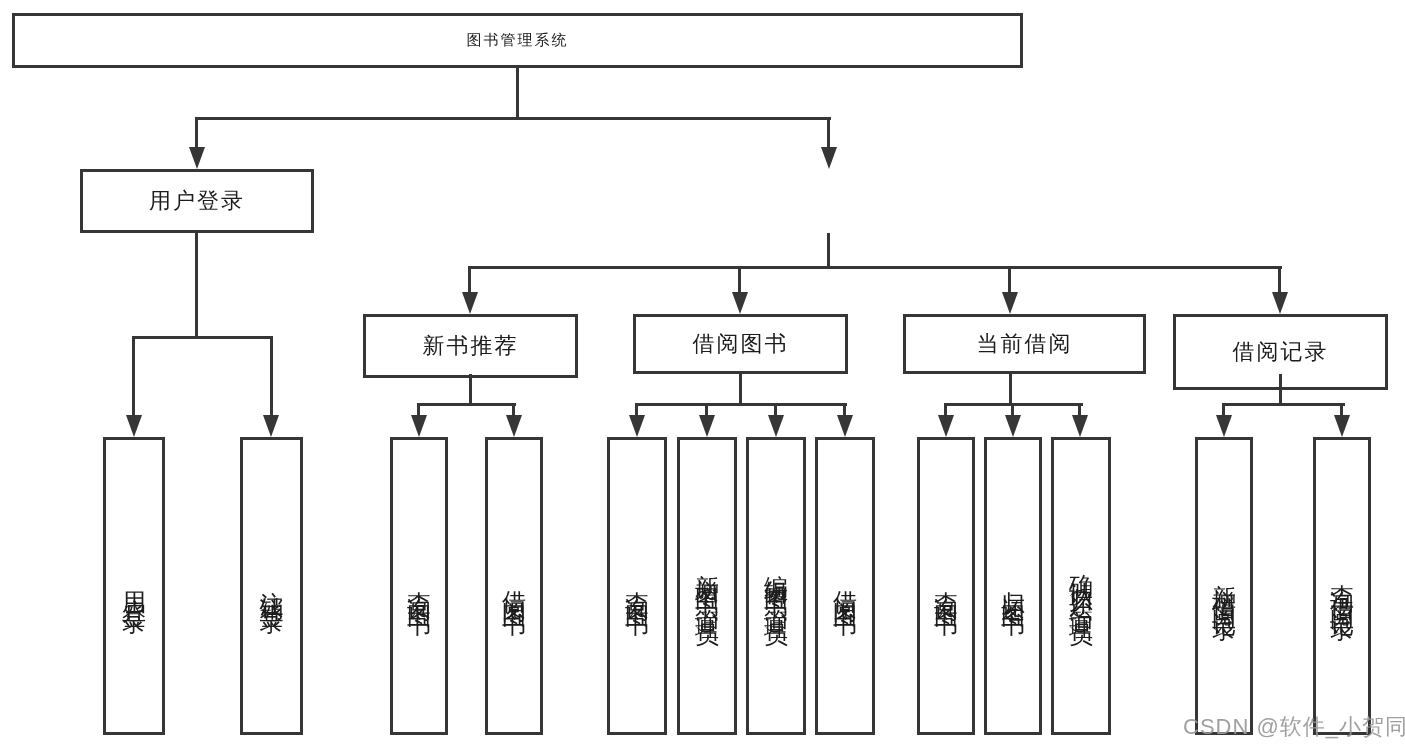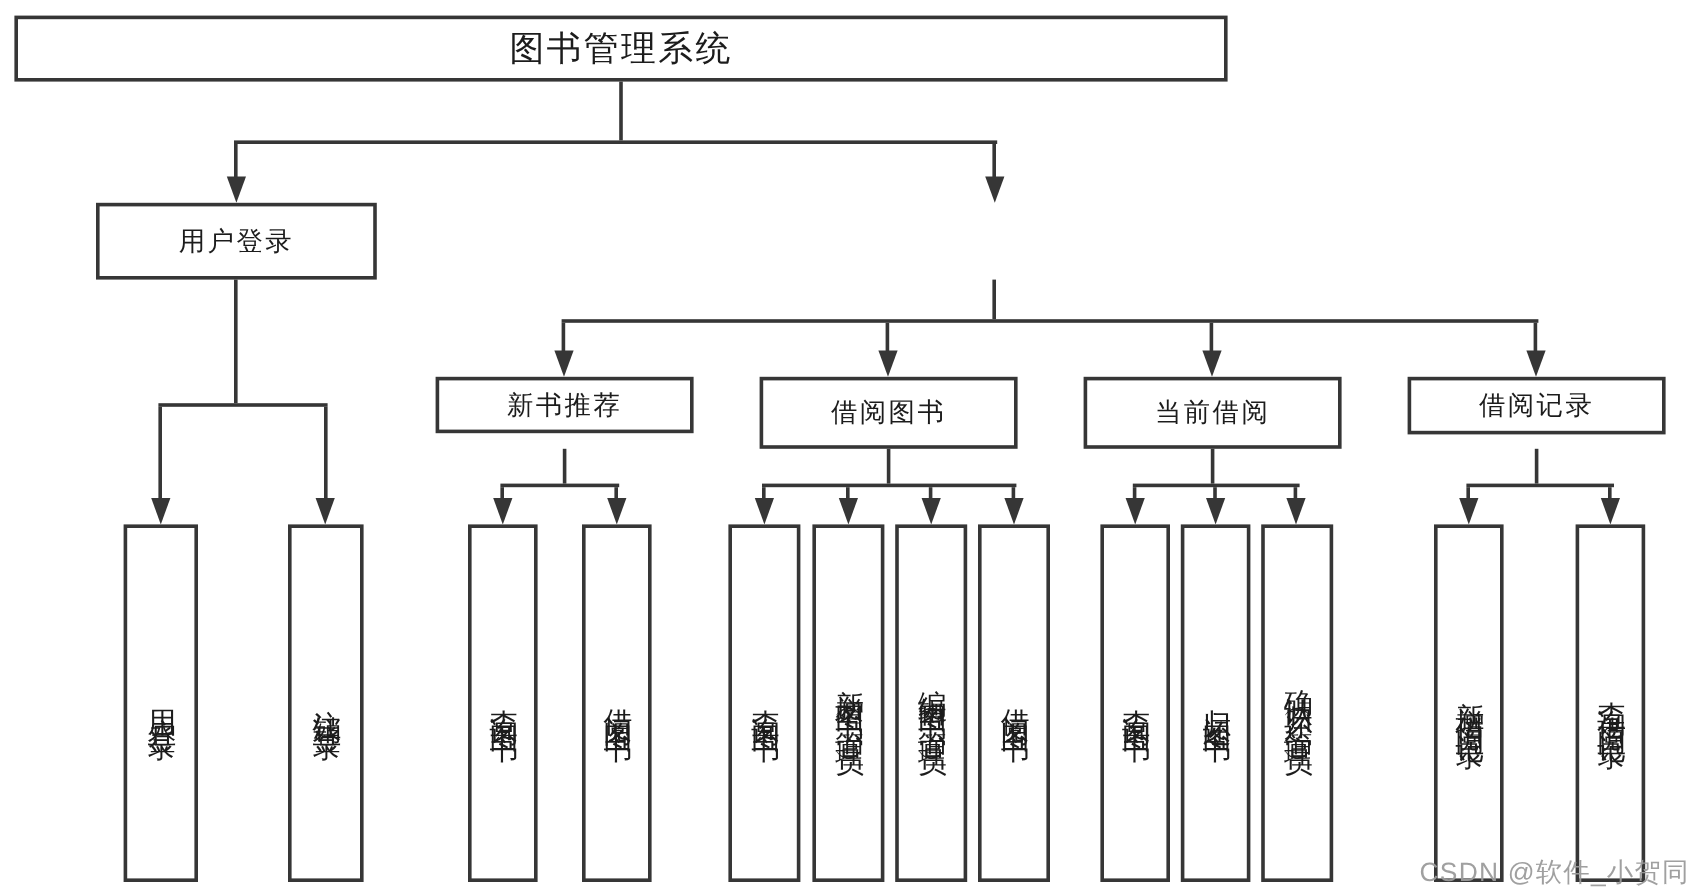--- a/index.html
+++ b/index.html
@@ -18,21 +18,21 @@
     display:flex;
     align-items:center;
     justify-content:center;
     color:#1c1c1c;
   }
   .hlabel{
     font-size:22px;
     letter-spacing:2px;
     white-space:nowrap;
   }
-  .title-label{font-size:29px;}
+  .title-label{font-size:15px;}
   .vlabel{
     writing-mode:vertical-rl;
     text-orientation:mixed;
     font-size:24px;
     letter-spacing:7px;
     line-height:1;
     color:#1c1c1c;
   }
   .vline{position:absolute;width:3px;background:#363636;}
   .hline{position:absolute;height:3px;background:#363636;}
@@ -90,30 +90,30 @@
   <div class="hline" style="left:468px;top:266px;width:814px"></div>
   <div class="vline" style="left:468px;top:269px;height:26px"></div>
   <div class="vline" style="left:738px;top:269px;height:26px"></div>
   <div class="vline" style="left:1008px;top:269px;height:26px"></div>
   <div class="vline" style="left:1278px;top:269px;height:26px"></div>
   <div class="arrow" style="left:462px;top:292px"></div>
   <div class="arrow" style="left:732px;top:292px"></div>
   <div class="arrow" style="left:1002px;top:292px"></div>
   <div class="arrow" style="left:1272px;top:292px"></div>
 
-  <div class="box" style="left:363px;top:314px;width:215px;height:47px">
+  <div class="box" style="left:363px;top:314px;width:215px;height:64px">
     <span class="hlabel">新书推荐</span>
   </div>
   <div class="box" style="left:633px;top:314px;width:215px;height:60px">
     <span class="hlabel">借阅图书</span>
   </div>
-  <div class="box" style="left:903px;top:314px;width:215px;height:60px">
+  <div class="box" style="left:903px;top:314px;width:243px;height:60px">
     <span class="hlabel">当前借阅</span>
   </div>
-  <div class="box" style="left:1173px;top:314px;width:215px;height:48px">
+  <div class="box" style="left:1173px;top:314px;width:215px;height:76px">
     <span class="hlabel">借阅记录</span>
   </div>
 
   <div class="vline" style="left:469px;top:374px;height:29px"></div>
   <div class="hline" style="left:417px;top:403px;width:99px"></div>
   <div class="vline" style="left:417px;top:406px;height:12px"></div>
   <div class="vline" style="left:512px;top:406px;height:12px"></div>
   <div class="arrow" style="left:411px;top:415px"></div>
   <div class="arrow" style="left:506px;top:415px"></div>
 

